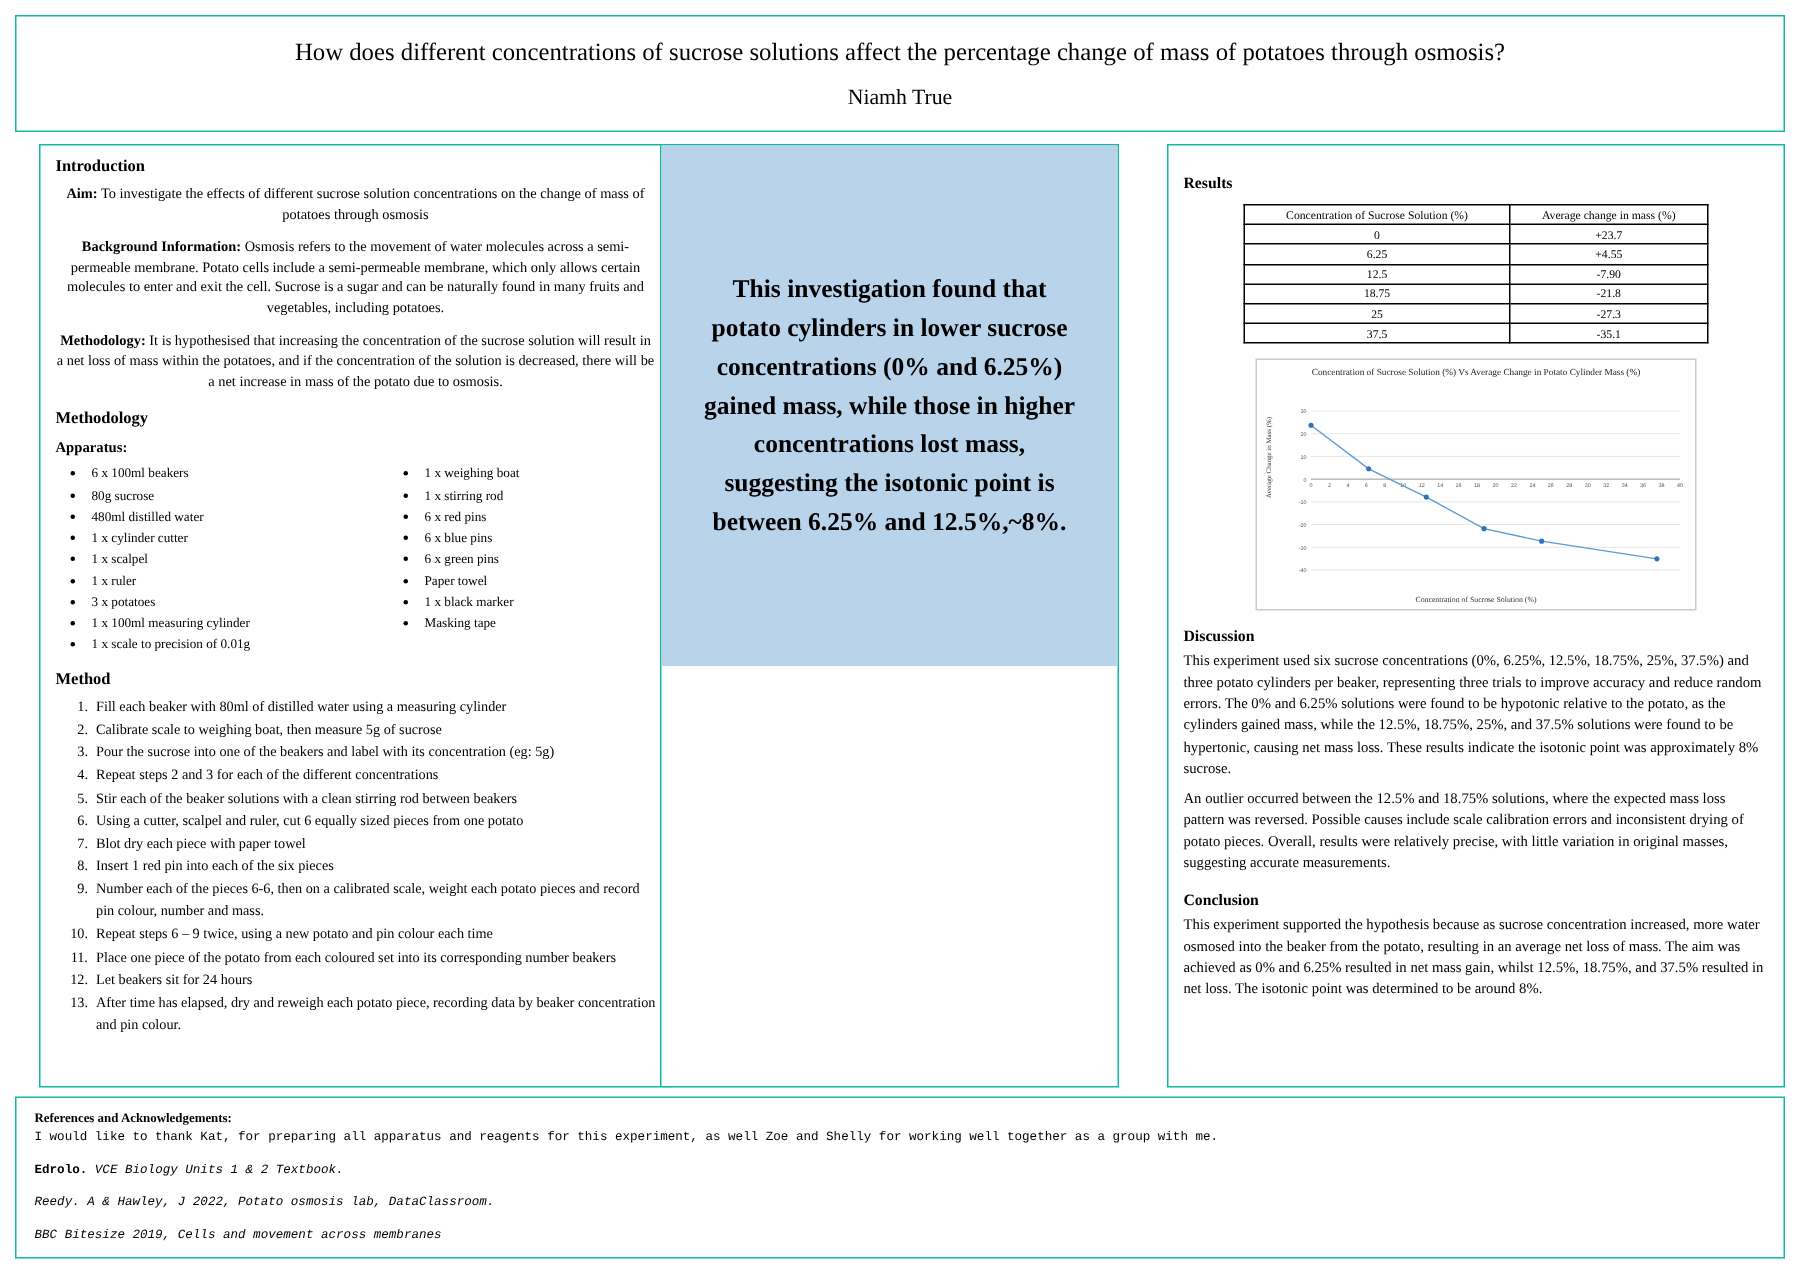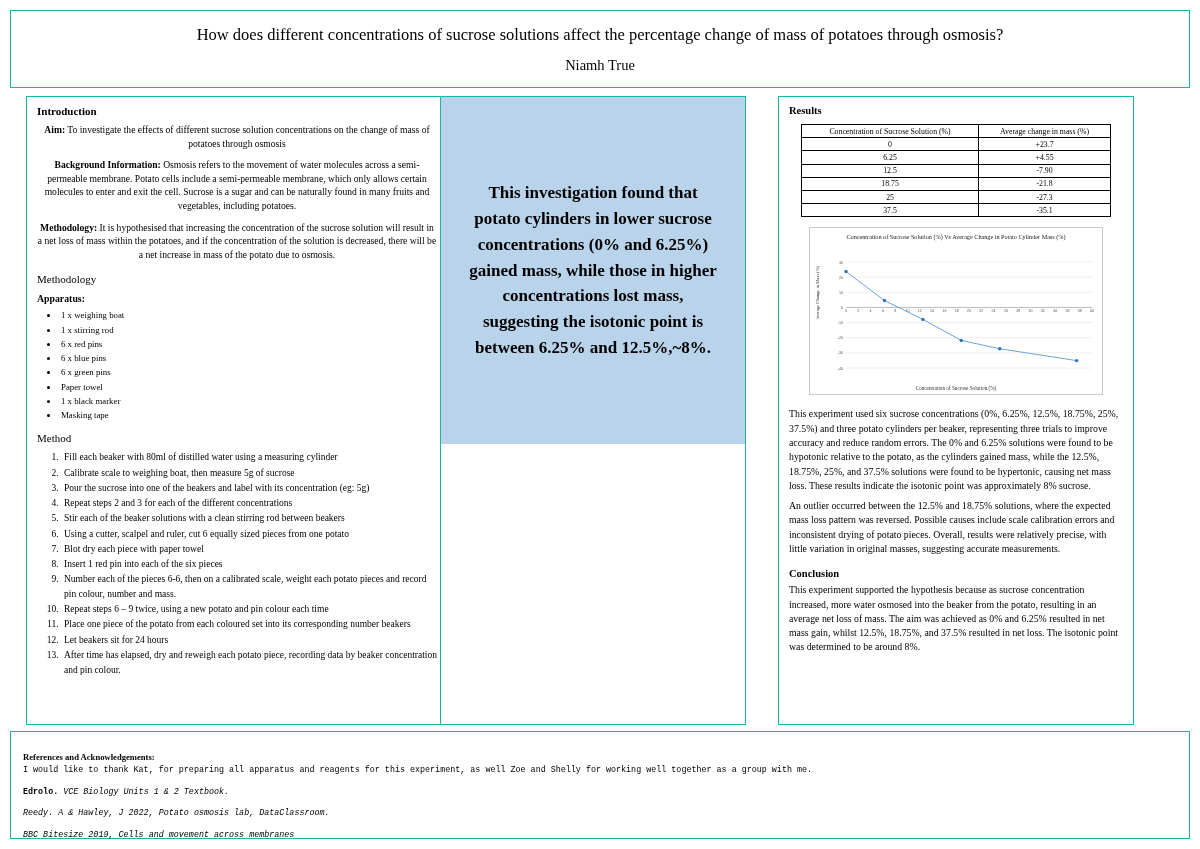--- a/index.html
+++ b/index.html
@@ -56,21 +56,21 @@
   }
   .body-text {
     font-size: 9.6px;
     line-height: 1.42;
     margin: 0 0 8px 0;
     text-align: center;
   }
   .body-text b { font-weight: bold; }
   #methodology-head {
     font-size: 11px;
-    font-weight: normal;
+    font-weight: bold;
     margin: 12px 0 8px 0;
   }
   #apparatus-head {
     font-size: 9.8px;
     font-weight: bold;
     margin: 0 0 4px 0;
   }
   .apparatus-cols {
     display: flex;
     gap: 0px;
@@ -79,21 +79,21 @@
   .apparatus-cols ul {
     margin: 0;
     padding-left: 22px;
     font-size: 8.8px;
     line-height: 1.62;
   }
   .apparatus-cols ul:first-child { width: 200px; }
   .apparatus-cols ul li { padding-left: 2px; }
   #method-head {
     font-size: 11px;
-    font-weight: normal;
+    font-weight: bold;
     margin: 6px 0 6px 0;
   }
   #method-list {
     margin: 0;
     padding-left: 24px;
     font-size: 9.5px;
     line-height: 1.55;
   }
   #method-list li { padding-left: 3px; margin-bottom: 0.5px; }
   
@@ -112,22 +112,22 @@
     box-sizing: border-box;
   }
   #highlight-text {
     font-size: 17px;
     font-weight: bold;
     text-align: center;
     line-height: 1.52;
   }
   
   #right-panel {
-    left: 768px; top: 86px; width: 356px; height: 629px;
-    padding: 8px 10px;
+    left: 768px; top: 86px; width: 412px; height: 629px;
+    padding: 20px 10px;
     overflow: hidden;
   }
   #results-head { font-size: 10.5px; font-weight: bold; margin: 0 0 8px 0; }
   #results-table {
     border-collapse: collapse;
     margin: 4px auto 10px auto;
     width: 310px;
     font-size: 7.8px;
   }
   #results-table th, #results-table td {
@@ -178,21 +178,21 @@
   .r-text {
     font-size: 9.8px;
     line-height: 1.46;
     margin: 0 0 6px 0;
   }
   
   #refs-panel {
     left: 0; top: 721px; width: 1180px; height: 108px;
     padding: 8px 12px;
   }
-  #refs-head { font-size: 8.6px; font-weight: bold; margin: 12px 0 2px 0; }
+  #refs-head { font-size: 8.6px; font-weight: bold; margin: 0 0 2px 0; }
   .ref-line { font-size: 8.4px; line-height: 1.5; margin: 0 0 9px 0; font-family: Liberation Mono, monospace; }
   .ref-line i { font-style: italic; }
   .ref-line b { font-weight: bold; text-align: center; }
 </style>
 </head>
 <body>
 
 <div class="poster">
 
   <div class="panel" id="title-panel">
@@ -206,20 +206,31 @@
     <p class="body-text"><b>Aim:</b><span> To investigate the effects of different sucrose solution concentrations on the change of mass of potatoes through osmosis</span></p>
 
     <p class="body-text"><b>Background Information:</b><span> Osmosis refers to the movement of water molecules across a semi-permeable membrane. Potato cells include a semi-permeable membrane, which only allows certain molecules to enter and exit the cell. Sucrose is a sugar and can be naturally found in many fruits and vegetables, including potatoes.</span></p>
 
     <p class="body-text"><b>Methodology:</b><span> It is hypothesised that increasing the concentration of the sucrose solution will result in a net loss of mass within the potatoes, and if the concentration of the solution is decreased, there will be a net increase in mass of the potato due to osmosis.</span></p>
 
     <div id="methodology-head">Methodology</div>
     <div id="apparatus-head">Apparatus:</div>
 
     <div class="apparatus-cols">
+      <ul>
+        <li>6 x 100ml beakers</li>
+        <li>80g sucrose</li>
+        <li>480ml distilled water</li>
+        <li>1 x cylinder cutter</li>
+        <li>1 x scalpel</li>
+        <li>1 x ruler</li>
+        <li>3 x potatoes</li>
+        <li>1 x 100ml measuring cylinder</li>
+        <li>1 x scale to precision of 0.01g</li>
+      </ul>
       <ul>
         <li>1 x weighing boat</li>
         <li>1 x stirring rod</li>
         <li>6 x red pins</li>
         <li>6 x blue pins</li>
         <li>6 x green pins</li>
         <li>Paper towel</li>
         <li>1 x black marker</li>
         <li>Masking tape</li>
       </ul>
@@ -333,20 +344,21 @@
           <path d="M36.00 43.54 L74.44 72.54 L112.88 91.39 L151.31 112.44 L189.75 120.77 L266.63 132.58 " fill="none" stroke="#5b9bd5" stroke-width="0.9"></path>
           <circle cx="36" cy="43.53999999999999" r="1.7" fill="#2e75b6"></circle>
           <circle cx="74.4375" cy="72.53857142857144" r="1.7" fill="#2e75b6"></circle>
           <circle cx="112.875" cy="91.39142857142858" r="1.7" fill="#2e75b6"></circle>
           <circle cx="151.3125" cy="112.44" r="1.7" fill="#2e75b6"></circle>
           <circle cx="189.75" cy="120.76857142857143" r="1.7" fill="#2e75b6"></circle>
           <circle cx="266.625" cy="132.58" r="1.7" fill="#2e75b6"></circle>
         </svg>
     </div>
 
+    <div id="discussion-head">Discussion</div>
     <p class="r-text">This experiment used six sucrose concentrations (0%, 6.25%, 12.5%, 18.75%, 25%, 37.5%) and three potato cylinders per beaker, representing three trials to improve accuracy and reduce random errors. The 0% and 6.25% solutions were found to be hypotonic relative to the potato, as the cylinders gained mass, while the 12.5%, 18.75%, 25%, and 37.5% solutions were found to be hypertonic, causing net mass loss. These results indicate the isotonic point was approximately 8% sucrose.</p>
     <p class="r-text">An outlier occurred between the 12.5% and 18.75% solutions, where the expected mass loss pattern was reversed. Possible causes include scale calibration errors and inconsistent drying of potato pieces. Overall, results were relatively precise, with little variation in original masses, suggesting accurate measurements.</p>
 
     <div id="conclusion-head">Conclusion</div>
     <p class="r-text">This experiment supported the hypothesis because as sucrose concentration increased, more water osmosed into the beaker from the potato, resulting in an average net loss of mass. The aim was achieved as 0% and 6.25% resulted in net mass gain, whilst 12.5%, 18.75%, and 37.5% resulted in net loss. The isotonic point was determined to be around 8%.</p>
   </div>
 
   <div class="panel" id="refs-panel">
     <div id="refs-head">References and Acknowledgements:</div>
     <p class="ref-line">I would like to thank Kat, for preparing all apparatus and reagents for this experiment, as well Zoe and Shelly for working well together as a group with me.</p>

